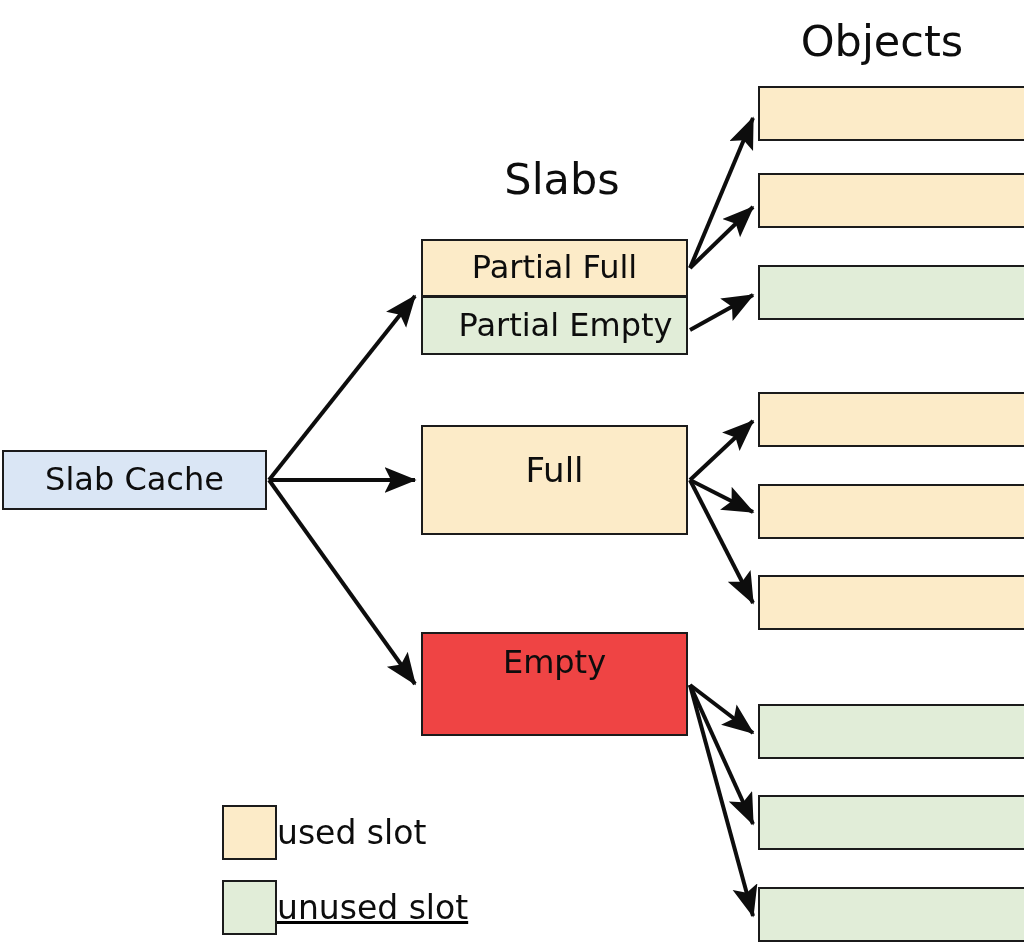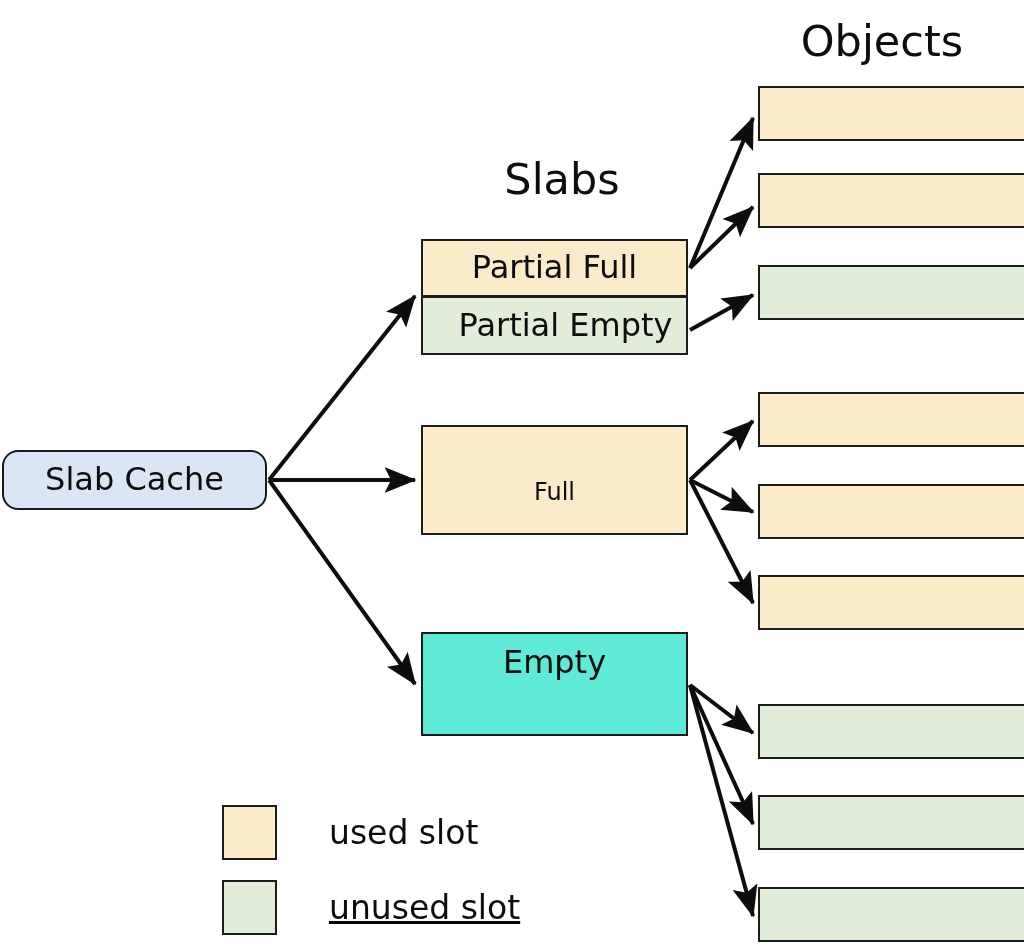--- a/index.html
+++ b/index.html
@@ -46,21 +46,20 @@
     white-space: nowrap;
     line-height: 1;
   }
   
   #slab-cache {
     left: 2px;
     top: 450px;
     width: 265px;
     height: 60px;
     font-size: 32px;
-    border-radius: 16px;
   }
   
   .slab-box {
     left: 421px;
     width: 267px;
   }
   #slab-partial-full {
     top: 239px;
     height: 58px;
     font-size: 32px;
@@ -68,22 +67,22 @@
   #slab-partial-empty {
     top: 297px;
     height: 58px;
     font-size: 32px;
     border-top-width: 1px;
     padding-left: 22px;
   }
   #slab-full {
     top: 425px;
     height: 110px;
-    font-size: 24px;
-    align-items: center;
+    font-size: 34px;
+    align-items: flex-start;
     padding-top: 26px;
   }
   #slab-empty {
     top: 632px;
     height: 104px;
     font-size: 32px;
     align-items: flex-start;
     padding-top: 12px;
   }
   
@@ -101,21 +100,20 @@
     align-items: center;
   }
   .legend-swatch {
     box-sizing: border-box;
     width: 55px;
     height: 55px;
     border: 2px solid #1b1b1b;
     flex: 0 0 auto;
   }
   .legend-text {
-    margin-left: 52px;
     font-size: 33px;
     color: #0d0d0d;
     white-space: nowrap;
   }
   #legend-row-used { top: 805px; }
   #legend-row-unused { top: 880px; text-decoration: underline; }
 </style>
 </head>
 <body>
 
@@ -157,21 +155,21 @@
     <span class="node-label">Partial Full</span>
   </div>
   <div class="node slab-box" id="slab-partial-empty" style="background:#E1EDD8;">
     <span class="node-label">Partial Empty</span>
   </div>
 
   <div class="node slab-box" id="slab-full" style="background:#FCEBC8;">
     <span class="node-label">Full</span>
   </div>
 
-  <div class="node slab-box" id="slab-empty" style="background:#5eead4;">
+  <div class="node slab-box" id="slab-empty" style="background:#ef4444;">
     <span class="node-label">Empty</span>
   </div>
 
   <div class="node object-box" style="top:86px;  background:#FCEBC8;"></div>
   <div class="node object-box" style="top:173px; background:#FCEBC8;"></div>
   <div class="node object-box" style="top:265px; background:#E1EDD8;"></div>
 
   <div class="node object-box" style="top:392px; background:#FCEBC8;"></div>
   <div class="node object-box" style="top:484px; background:#FCEBC8;"></div>
   <div class="node object-box" style="top:575px; background:#FCEBC8;"></div>

